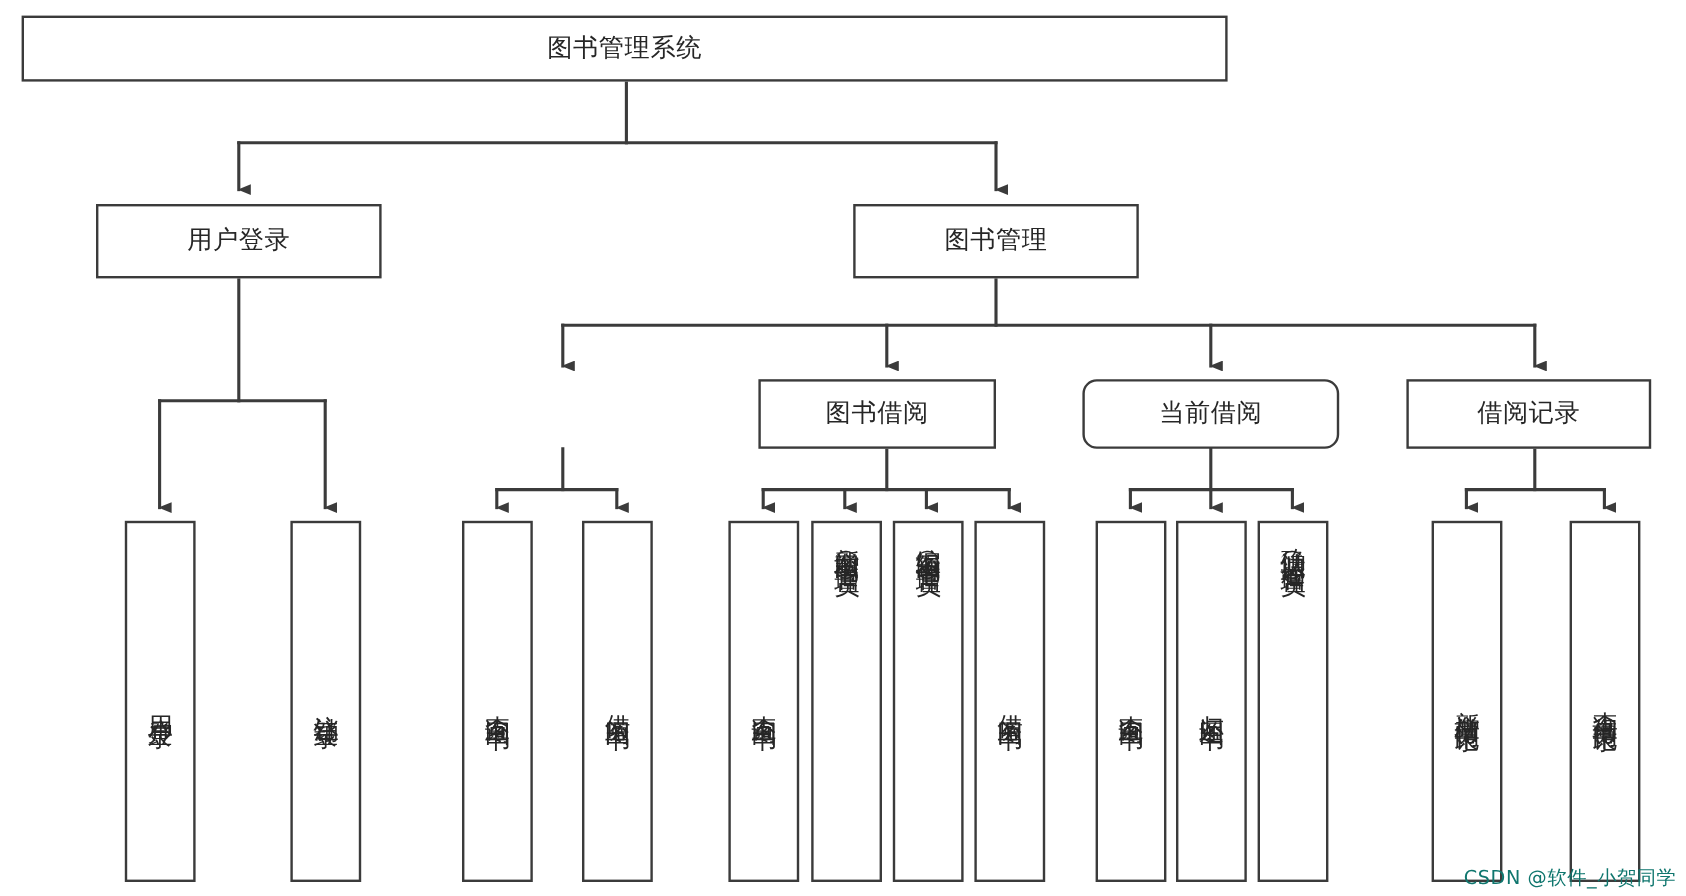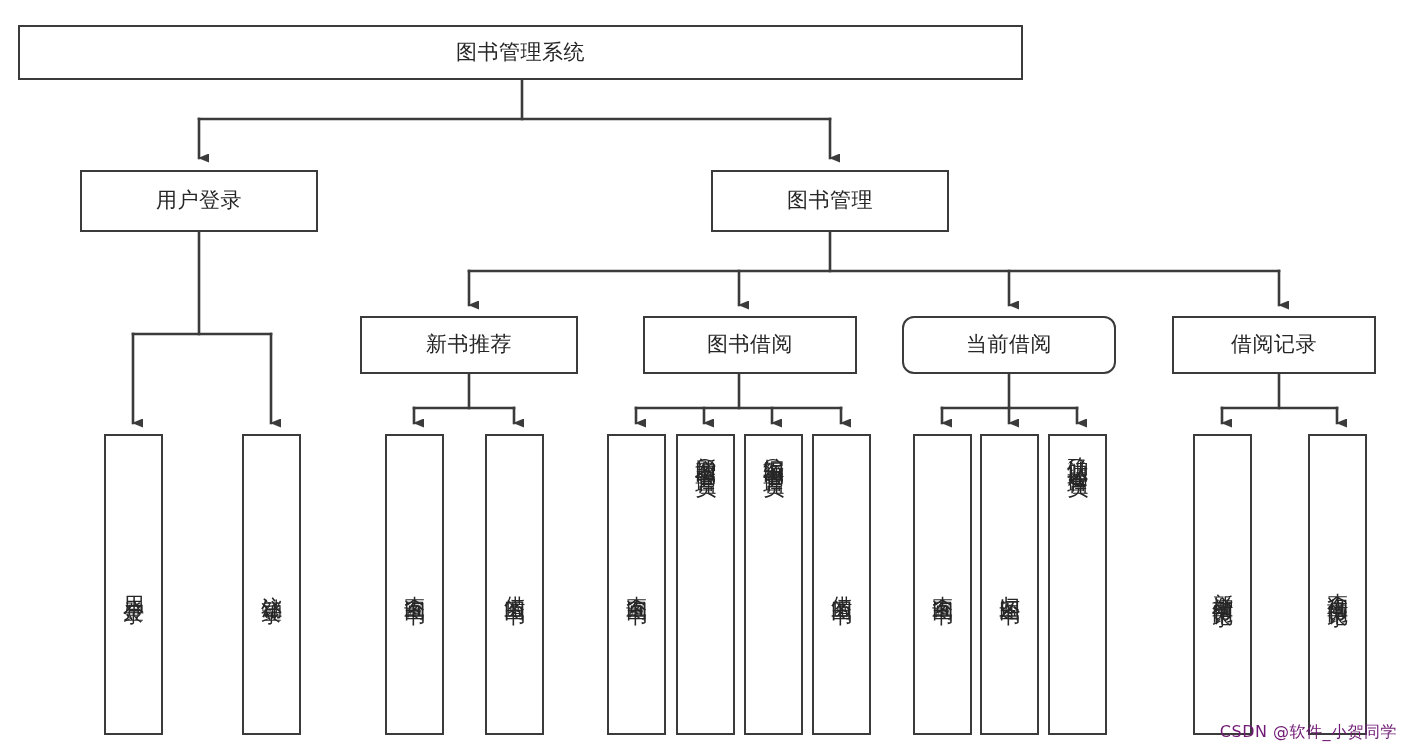--- a/index.html
+++ b/index.html
@@ -37,21 +37,20 @@
     color: #262626;
   }
   .node-h {
     font-size: 21px;
     letter-spacing: 0.5px;
     line-height: 1.1;
     white-space: nowrap;
   }
   .node-root {
     font-size: 21px;
-    margin-top: 12px;
   }
   .leaf {
     position: absolute;
     box-sizing: border-box;
     background: #ffffff;
     border: 2.5px solid #3b3b3b;
     display: flex;
     align-items: flex-start;
     justify-content: center;
     overflow: hidden;
@@ -70,21 +69,21 @@
     align-items: center;
   }
   .leaf.centered .vtext {
     padding-top: 0;
   }
   .watermark {
     position: absolute;
     right: 8px;
     bottom: 4px;
     font-size: 16px;
-    color: #701a75;
+    color: #0f766e;
     white-space: nowrap;
     letter-spacing: 0.5px;
   }
 </style>
 </head>
 <body>
 
 <div id="canvas">
 
   <svg id="connectors" viewBox="0 0 1405 747" xmlns="http://www.w3.org/2000/svg">
@@ -146,25 +145,22 @@
   </div>
 
   <div class="node node-h" style="left:80px; top:170px; width:238px; height:62px;">
     <span>用户登录</span>
   </div>
 
   <div class="node node-h" style="left:711px; top:170px; width:238px; height:62px;justify-content:center;">
     <span>图书管理</span>
   </div>
 
-  <div class="node node-h" style="left:360px; top:316px; width:218px; height:58px;">
-    <span>新书推荐</span>
-  </div>
-
-  <div class="node node-h" style="left:632px; top:316px; width:214px; height:58px;margin-left:11px;">
+
+  <div class="node node-h" style="left:632px; top:316px; width:198px; height:58px;">
     <span>图书借阅</span>
   </div>
 
   <div class="node node-h" style="left:902px; top:316px; width:214px; height:58px;border-radius:12px;">
     <span>当前借阅</span>
   </div>
 
   <div class="node node-h" style="left:1172px; top:316px; width:204px; height:58px;">
     <span>借阅记录</span>
   </div>

